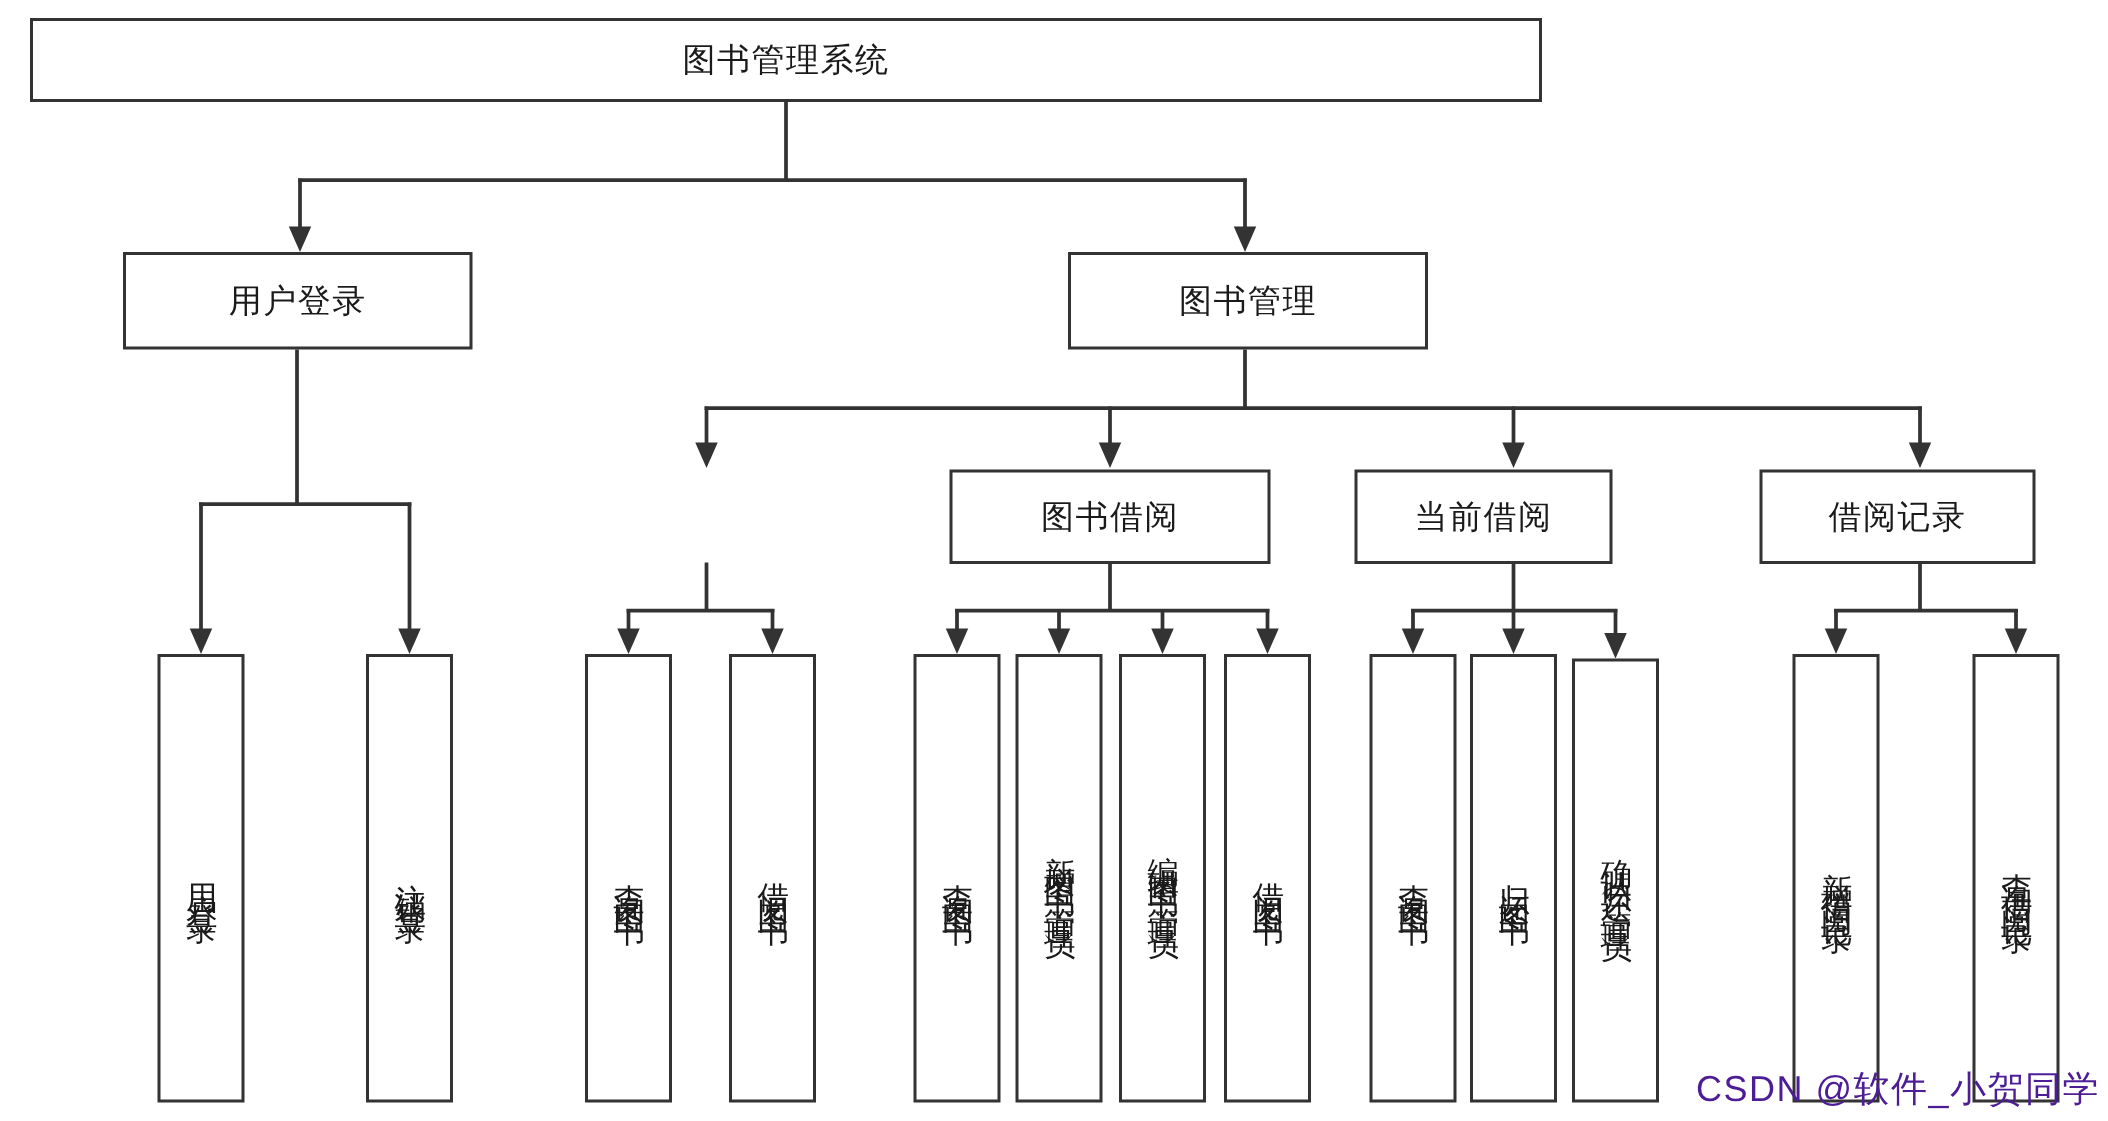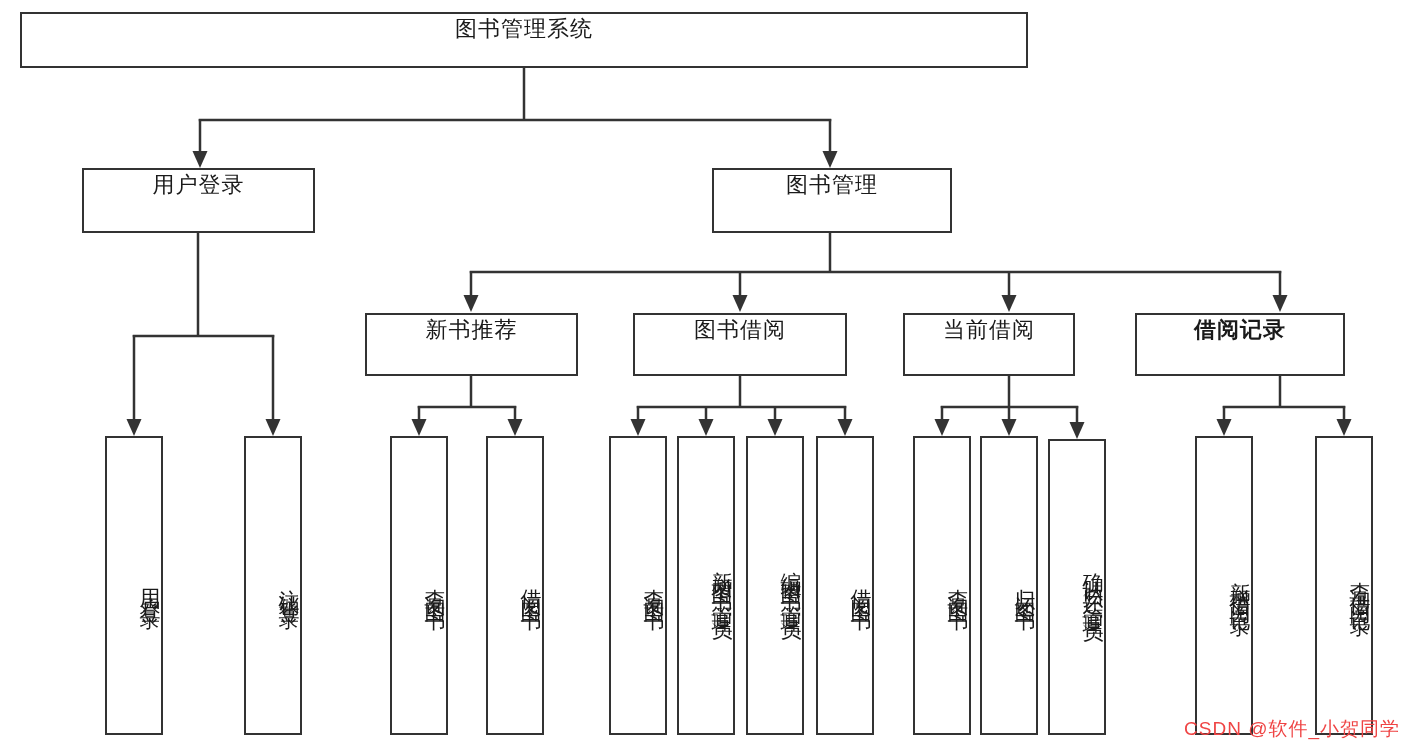--- a/index.html
+++ b/index.html
@@ -11,59 +11,60 @@
     color:#1a1a1a;
     overflow:hidden;
   }
   .connectors{position:absolute;left:0;top:0;width:1405px;height:747px;}
   .node{
     position:absolute;
     box-sizing:border-box;
     background:#ffffff;
     border:2.5px solid #333333;
     display:flex;
+    align-items:center;
     justify-content:center;
   }
   .hbox{font-size:22px;letter-spacing:1px;}
   .vbox{
     writing-mode:vertical-rl;
     text-orientation:mixed;
     font-size:21px;
     letter-spacing:7px;
     line-height:1;
   }
   .vbox span{display:block;}
   
   .n-root          {left:20px;  top:12px;  width:1008px; height:56px;}
   .n-user-login    {left:82px;  top:168px; width:233px;  height:65px;}
   .n-book-mgmt     {left:712px; top:168px; width:240px;  height:65px;}
   .n-new-book-rec  {left:365px; top:313px; width:213px;  height:63px;}
   .n-book-borrow   {left:633px; top:313px; width:214px;  height:63px;}
   .n-current-borrow{left:903px; top:313px; width:172px;  height:63px;}
-  .n-borrow-records{left:1135px;top:313px; width:210px;  height:63px;font-weight:bold;}
+  .n-borrow-records{left:1173px;top:313px; width:184px;  height:63px;}
   
   .leaf{top:436px;width:58px;height:299px;}
   .l-user-login    {left:105px;}
   .l-logout        {left:244px;}
   .l-query-book-a  {left:390px;}
   .l-borrow-book-a {left:486px;}
   .l-query-book-b  {left:609px;}
   .l-add-book      {left:677px;}
   .l-edit-book     {left:746px;}
   .l-borrow-book-b {left:816px;}
   .l-query-book-c  {left:913px;}
   .l-return-book   {left:980px;}
   .l-confirm-return{left:1048px;top:439px;height:296px;}
   .l-add-record    {left:1195px;}
   .l-query-record  {left:1315px;}
   .watermark{
     position:absolute;
     right:5px;bottom:5px;
-    font-size:19px;
-    color:#ef4444;
+    font-size:24px;
+    color:#4c1d95;
     letter-spacing:1px;
     pointer-events:none;
   }
 </style>
 </head>
 <body>
 
 <div class="canvas">
 
   <svg class="connectors" viewBox="0 0 1405 747" xmlns="http://www.w3.org/2000/svg">
@@ -134,23 +135,20 @@
     <span>图书管理系统</span>
   </div>
 
   <div class="node hbox n-user-login">
     <span>用户登录</span>
   </div>
   <div class="node hbox n-book-mgmt">
     <span>图书管理</span>
   </div>
 
-  <div class="node hbox n-new-book-rec">
-    <span>新书推荐</span>
-  </div>
   <div class="node hbox n-book-borrow">
     <span>图书借阅</span>
   </div>
   <div class="node hbox n-current-borrow">
     <span>当前借阅</span>
   </div>
   <div class="node hbox n-borrow-records">
     <span>借阅记录</span>
   </div>
 

